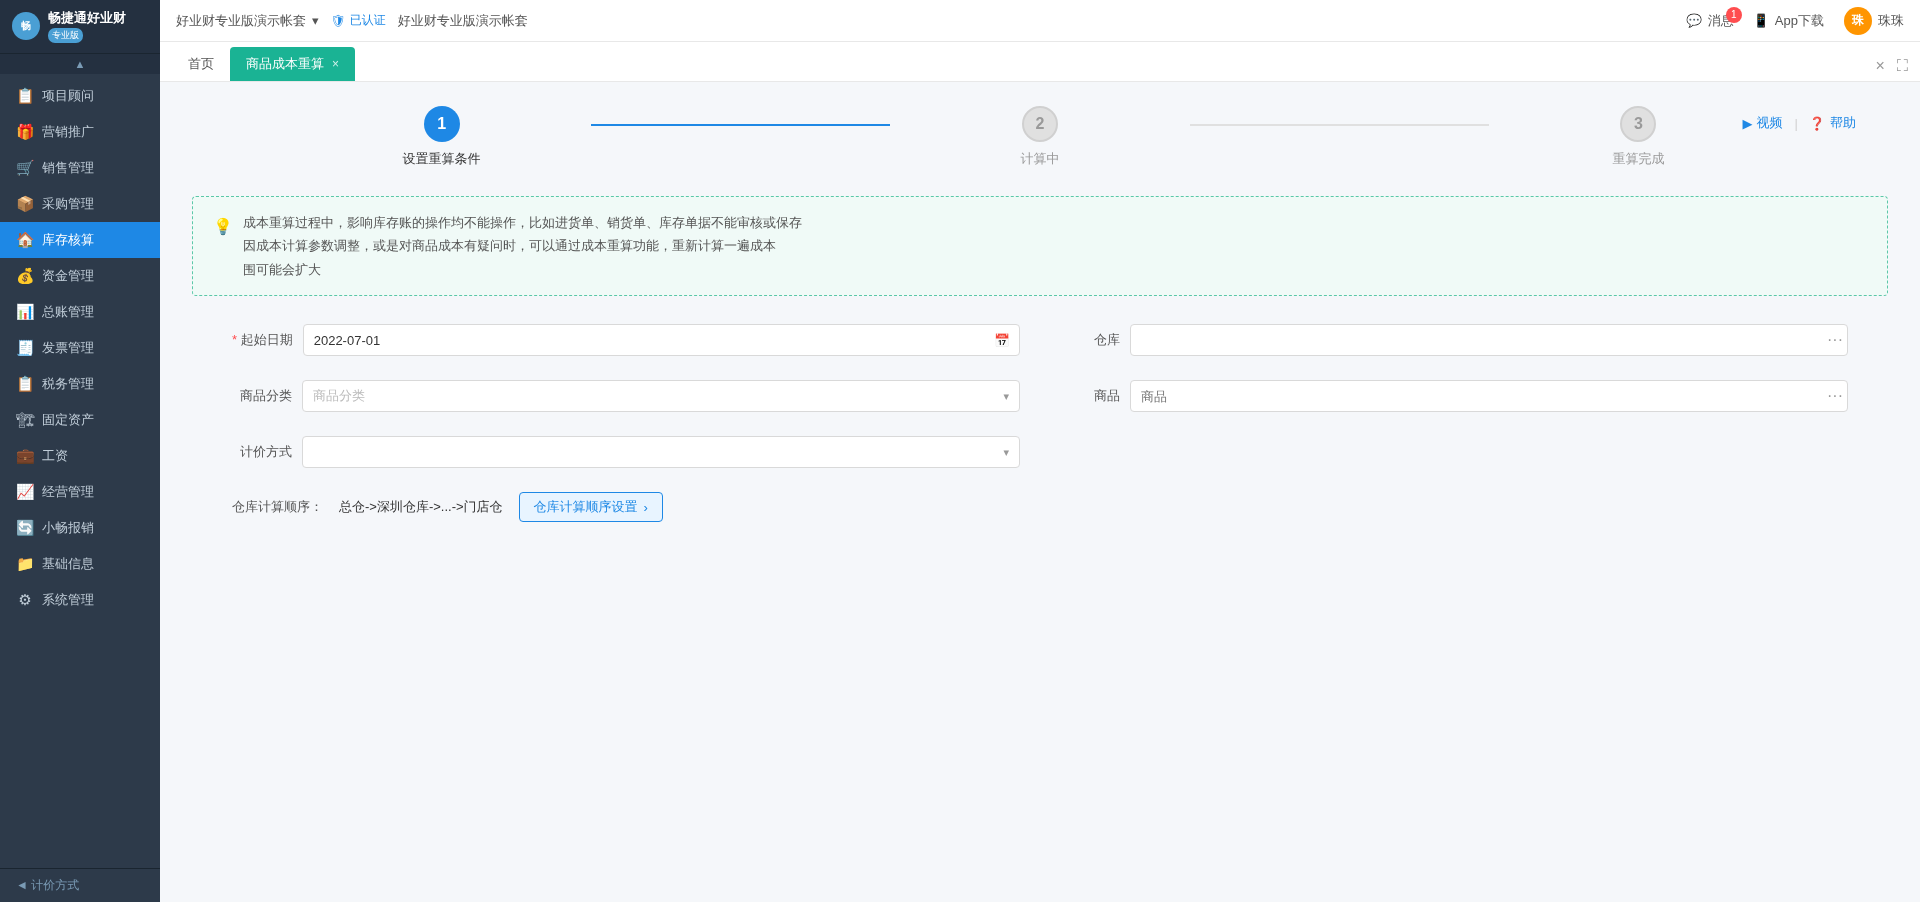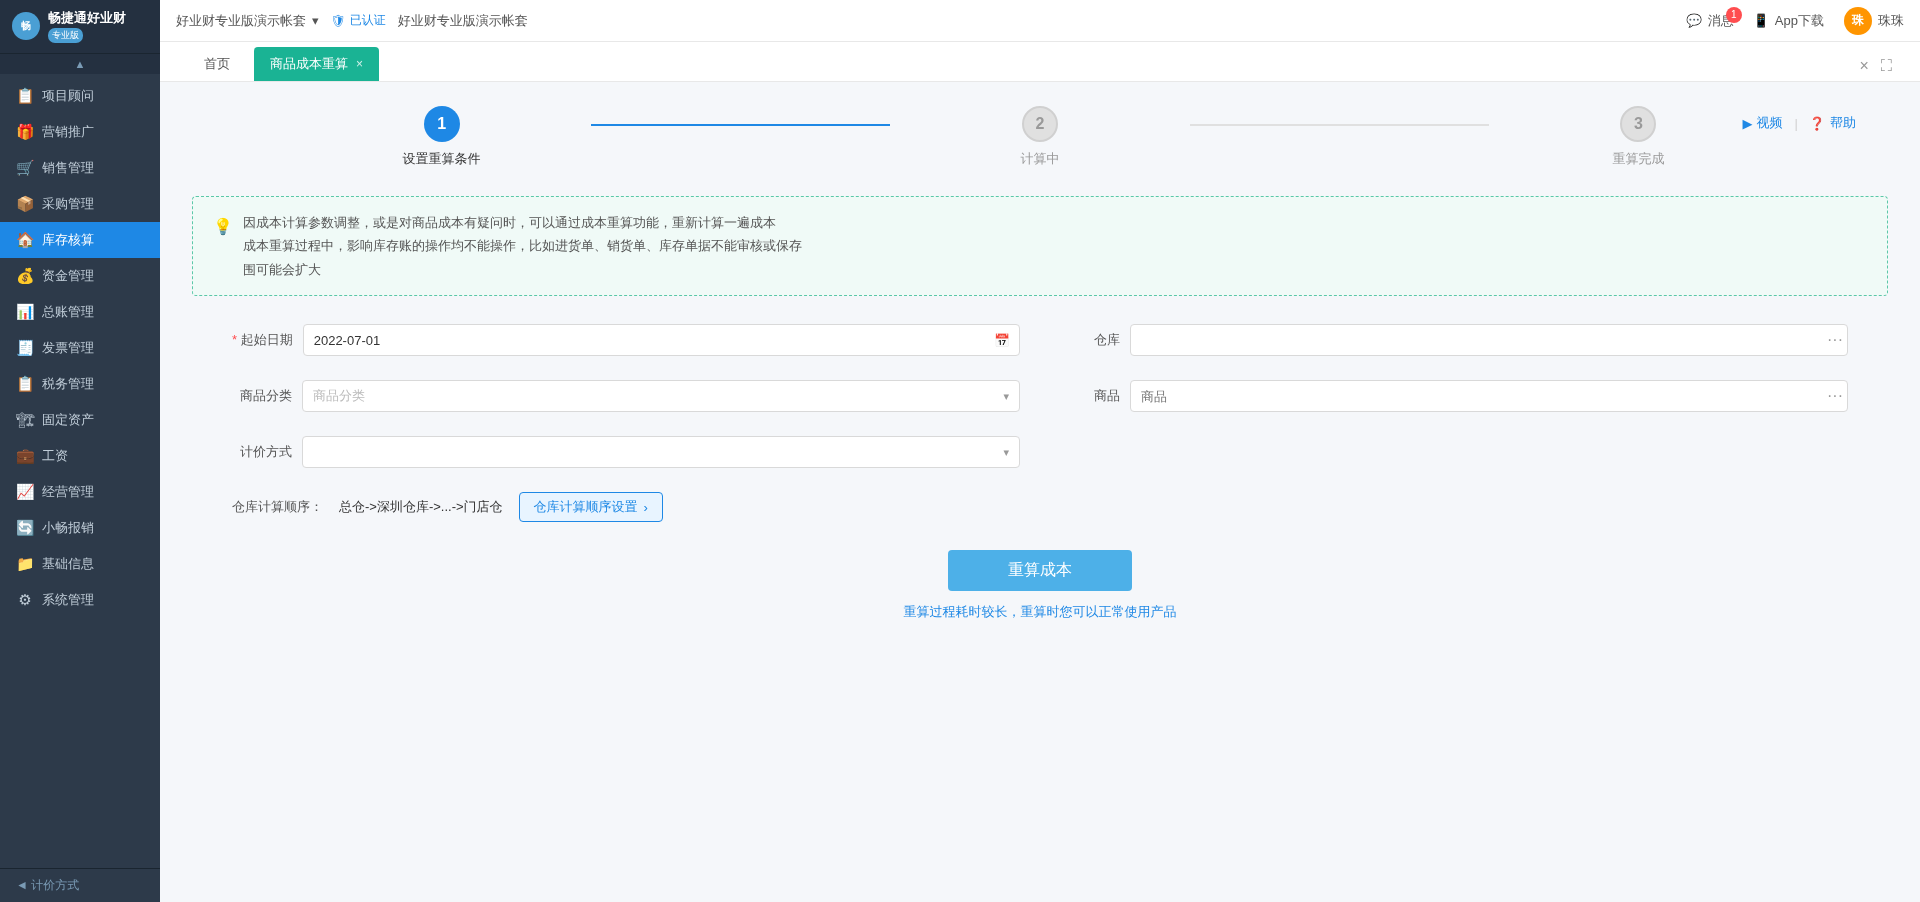--- a/index.html
+++ b/index.html
@@ -139,23 +139,23 @@
       font-size: 12px; color: white; font-weight: bold;
     }
     .user-name { font-size: 13px; color: #555; }
 
     
     .tabbar {
       height: 40px;
       background: #fff;
       display: flex;
       align-items: flex-end;
-      padding: 0 28px;
+      padding: 0 12px;
       border-bottom: 1px solid #e8e8e8;
-      gap: 8px;
+      gap: 0;
     }
     .tab {
       padding: 8px 16px;
       font-size: 13px;
       cursor: pointer;
       color: #666;
       border-radius: 4px 4px 0 0;
       display: flex;
       align-items: center;
       gap: 6px;
@@ -546,22 +546,22 @@
         <div class="step-action-link">
           <span>❓</span>
           <span>帮助</span>
         </div>
       </div>
     </div>
 
     <div class="notice-box">
       <span class="notice-icon">💡</span>
       <div>
+        <div>成本重算过程中，影响库存账的操作均不能操作，比如进货单、销货单、库存单据不能审核或保存</div>
         <div>因成本计算参数调整，或是对商品成本有疑问时，可以通过成本重算功能，重新计算一遍成本</div>
-        <div>成本重算过程中，影响库存账的操作均不能操作，比如进货单、销货单、库存单据不能审核或保存</div>
         <div>围可能会扩大</div>
       </div>
     </div>
 
     <div class="form-area">
 
       <div class="form-row">
         <div class="form-group">
           <span class="form-label">
             <span style="color:#ff4d4f;">*</span> 起始日期
@@ -610,22 +610,16 @@
 
       <div class="calc-order-row">
         <span class="calc-order-label">仓库计算顺序：</span>
         <span class="calc-order-value">总仓-&gt;深圳仓库-&gt;...-&gt;门店仓</span>
         <button class="calc-order-btn">
           <span>仓库计算顺序设置</span>
           <span>›</span>
         </button>
       </div>
 
-      <div class="recalc-section">
-        <button class="recalc-btn">
-          <span>重算成本</span>
-        </button>
-        <div class="recalc-hint">重算过程耗时较长，重算时您可以正常使用产品</div>
-      </div>
     </div>
 
   </div>
 </div>
 
 </body></html>

